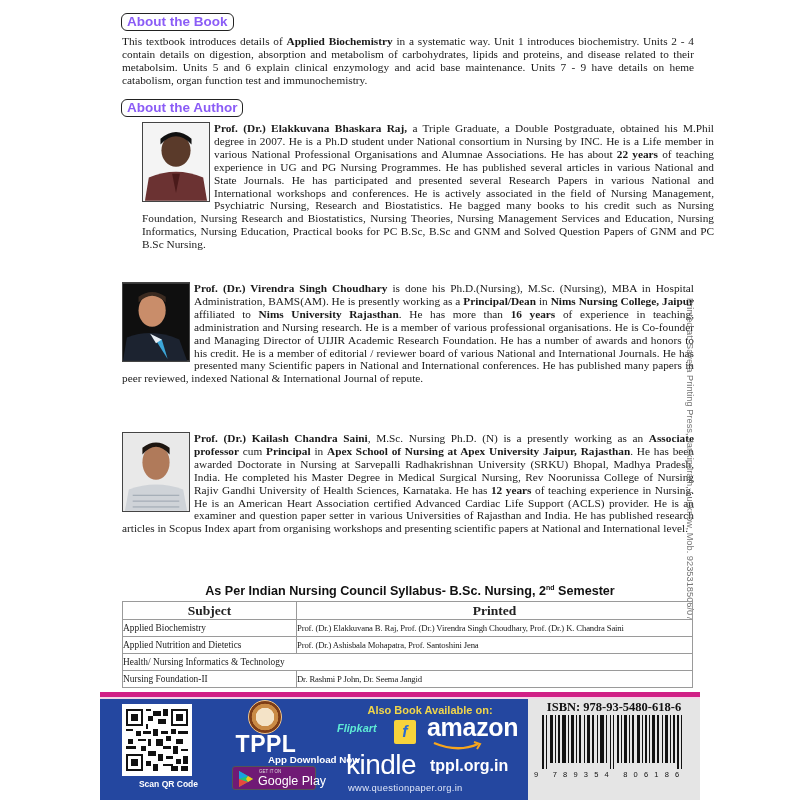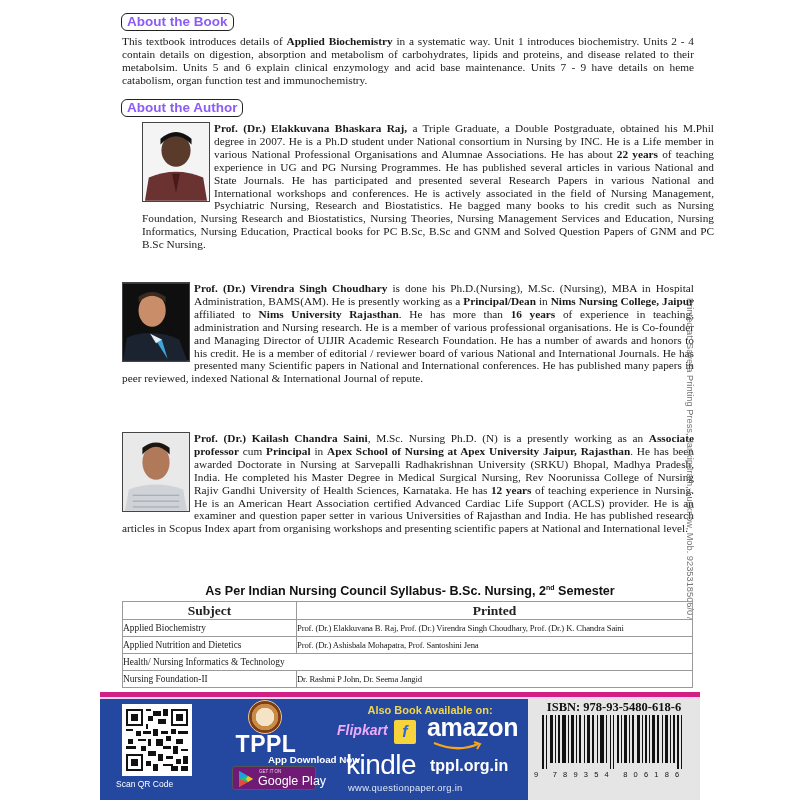--- a/index.html
+++ b/index.html
@@ -49,22 +49,22 @@
 
     .footer {
       position: absolute; left: 100px; top: 699px; width: 600px; height: 101px; background: #2447a0;
     }
 
     .qr-box {
       position: absolute; left: 22px; top: 5px; width: 70px; height: 72px; background: #fff; padding: 4px;
     }
     .qr-box svg { width: 100%; height: 100%; display: block; }
     .qr-label {
-      position: absolute; left: 16px; top: 80px; width: 82px; text-align: left;
-      font-family: "Liberation Sans", sans-serif; font-weight: normal; font-size: 8.5px; color: #fff;
+      position: absolute; left: 16px; top: 80px; width: 82px; text-align: right;
+      font-family: "Liberation Sans", sans-serif; font-weight: bold; font-size: 8.5px; color: #fff;
     }
 
     .tppl-seal {
       position: absolute; left: 148px; top: 1px; width: 34px; height: 34px; border-radius: 50%;
       background: radial-gradient(circle, #f4e3c7 0 40%, #c98a45 42% 58%, #7d3d17 60% 100%);
       border: 1px solid #f0c58a;
     }
     .tppl-word {
       position: absolute; left: 130px; top: 32px; width: 72px; text-align: center;
       font-family: "Liberation Sans", sans-serif; font-weight: bold; font-size: 23px; color: #fff; letter-spacing: 0.5px;
@@ -80,21 +80,21 @@
     .gplay .tri { position: absolute; left: 6px; top: 4px; width: 14px; height: 16px; }
     .gplay .small { position: absolute; left: 26px; top: 2px; font-family: "Liberation Sans", sans-serif; font-size: 4.5px; color: #ddd; }
     .gplay .big { position: absolute; left: 25px; top: 7px; font-family: "Liberation Sans", sans-serif; font-size: 12.5px; color: #fff; white-space: nowrap; }
 
     .avail {
       position: absolute; left: 250px; top: 5px; width: 160px; text-align: center;
       font-family: "Liberation Sans", sans-serif; font-weight: bold; font-size: 11px; color: #f1d64a;
     }
     .flipkart {
       position: absolute; left: 237px; top: 23px; font-family: "Liberation Sans", sans-serif;
-      font-style: italic; font-weight: bold; font-size: 14px; color: #f0abfc;
+      font-style: italic; font-weight: bold; font-size: 11px; color: #5eead4;
     }
     .flip-bag {
       position: absolute; left: 294px; top: 21px; width: 22px; height: 24px; background: #f7d33c; border-radius: 2px;
       font-family: "Liberation Sans", sans-serif; font-weight: bold; font-style: italic; color: #2a6bd1; font-size: 16px; text-align: center; line-height: 24px;
     }
     .amazon {
       position: absolute; left: 327px; top: 14px; font-family: "Liberation Sans", sans-serif; font-weight: bold;
       font-size: 25px; color: #fff; letter-spacing: -0.3px;
     }
     .amazon-smile { position: absolute; left: 332px; top: 42px; width: 52px; height: 10px; }

